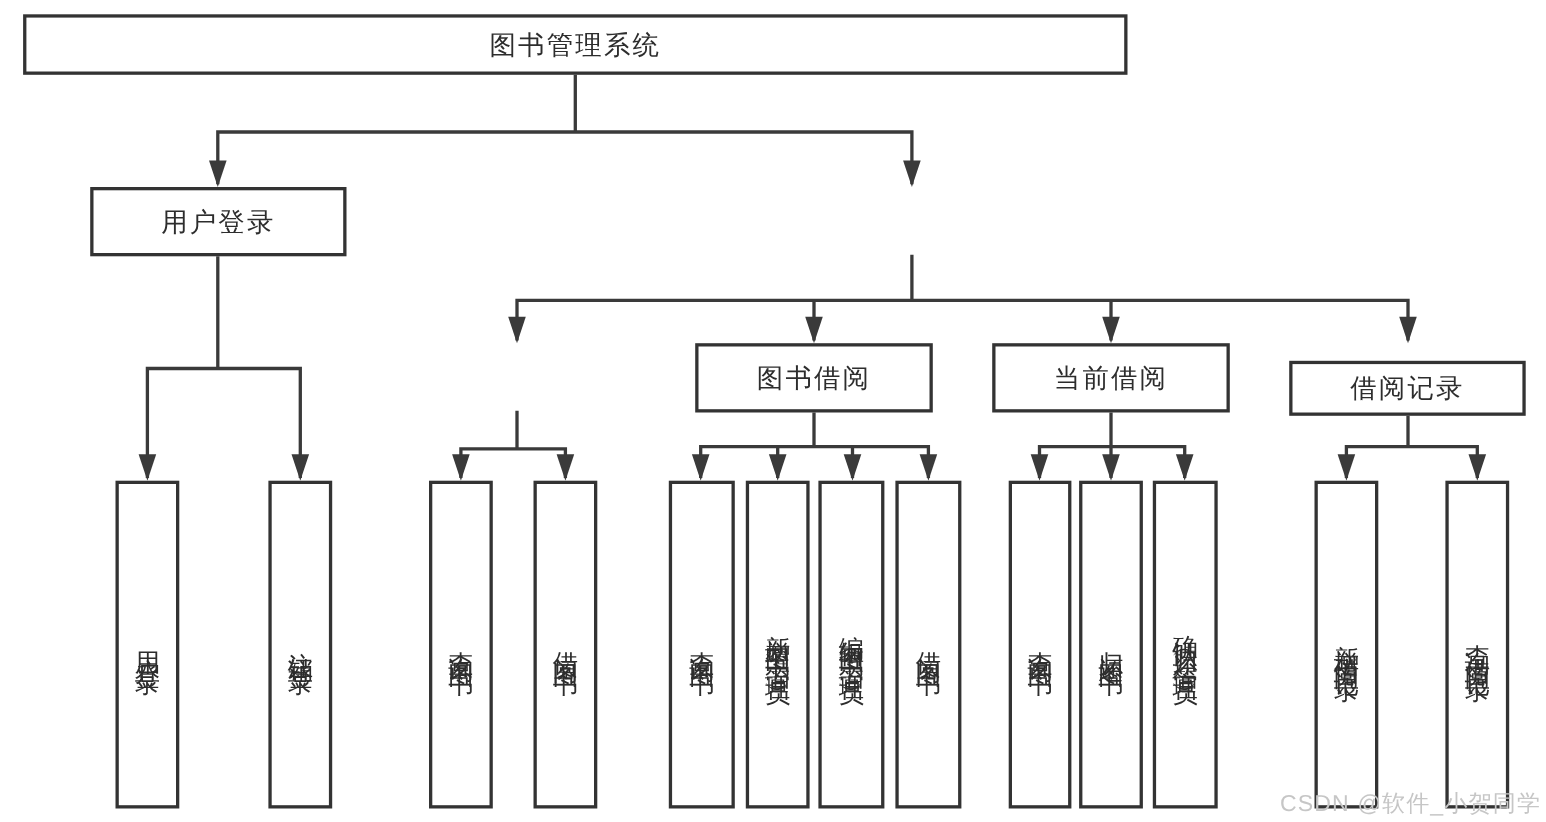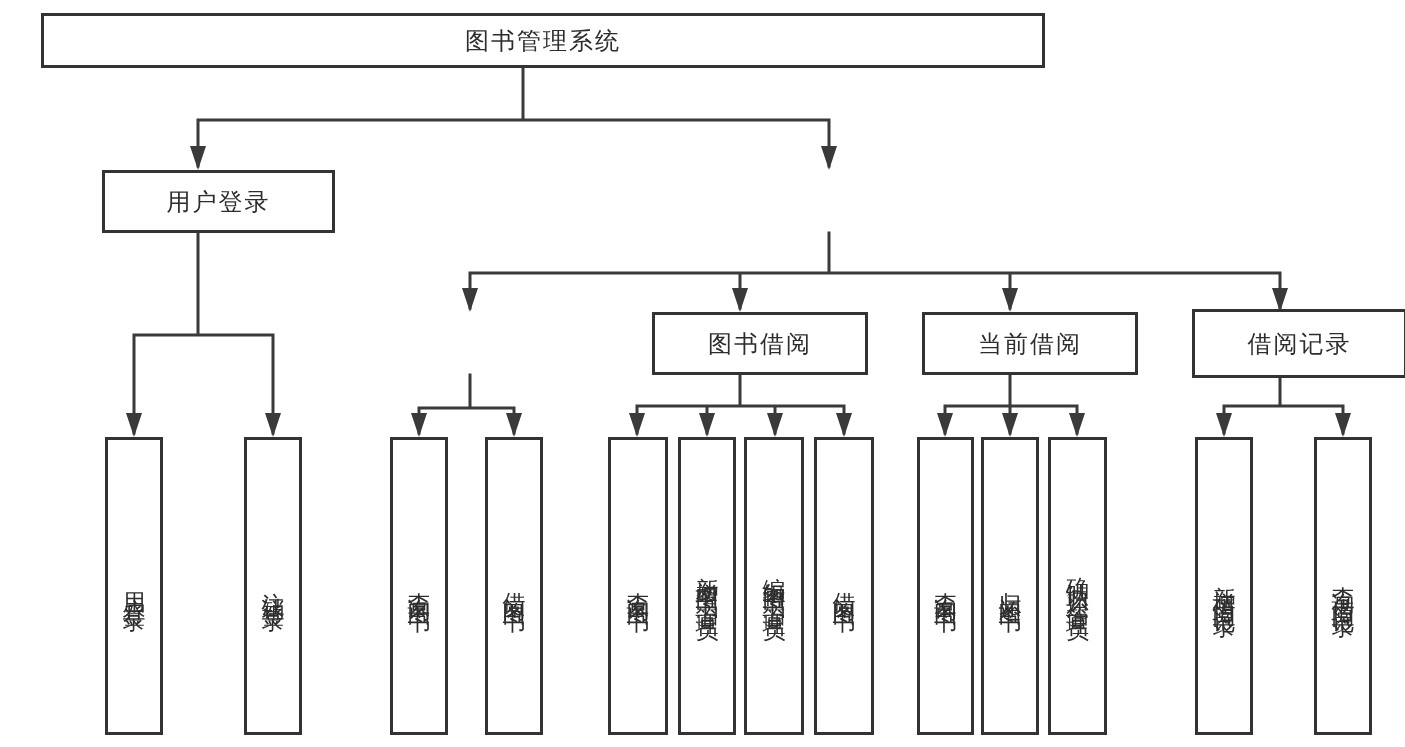--- a/index.html
+++ b/index.html
@@ -25,21 +25,20 @@
     display: flex;
     align-items: center;
     justify-content: center;
     color: #2d2d2d;
     z-index: 1;
   }
   .hbox {
     font-size: 24px;
     letter-spacing: 2px;
     white-space: nowrap;
-    margin-left: 20px;
   }
   .root-box { font-size: 24px; letter-spacing: 2px; }
   .vbox {
     top: 437px;
     height: 298px;
     font-size: 23px;
   }
   .vbox span {
     writing-mode: vertical-rl;
     text-orientation: mixed;
@@ -102,21 +101,21 @@
   <div class="node hbox" style="left:82px;top:170px;width:233px;height:63px">
     <span>用户登录</span>
   </div>
 
   <div class="node hbox" style="left:632px;top:312px;width:216px;height:63px">
     <span>图书借阅</span>
   </div>
   <div class="node hbox" style="left:902px;top:312px;width:216px;height:63px">
     <span>当前借阅</span>
   </div>
-  <div class="node hbox" style="left:1172px;top:309px;width:215px;height:69px">
+  <div class="node hbox" style="left:1172px;top:328px;width:215px;height:50px">
     <span>借阅记录</span>
   </div>
 
   <div class="node vbox" style="left:105px;width:58px">
     <span>用户登录</span>
   </div>
   <div class="node vbox" style="left:244px;width:58px">
     <span>注销登录</span>
   </div>
 
@@ -150,14 +149,15 @@
     <span>确认归还（管理员）</span>
   </div>
 
   <div class="node vbox" style="left:1195px;width:58px">
     <span>新增借阅记录</span>
   </div>
   <div class="node vbox" style="left:1314px;width:58px">
     <span>查询借阅记录</span>
   </div>
 
+  <div class="watermark">CSDN @软件_小贺同学</div>
 
 </div>
 
 </body></html>

